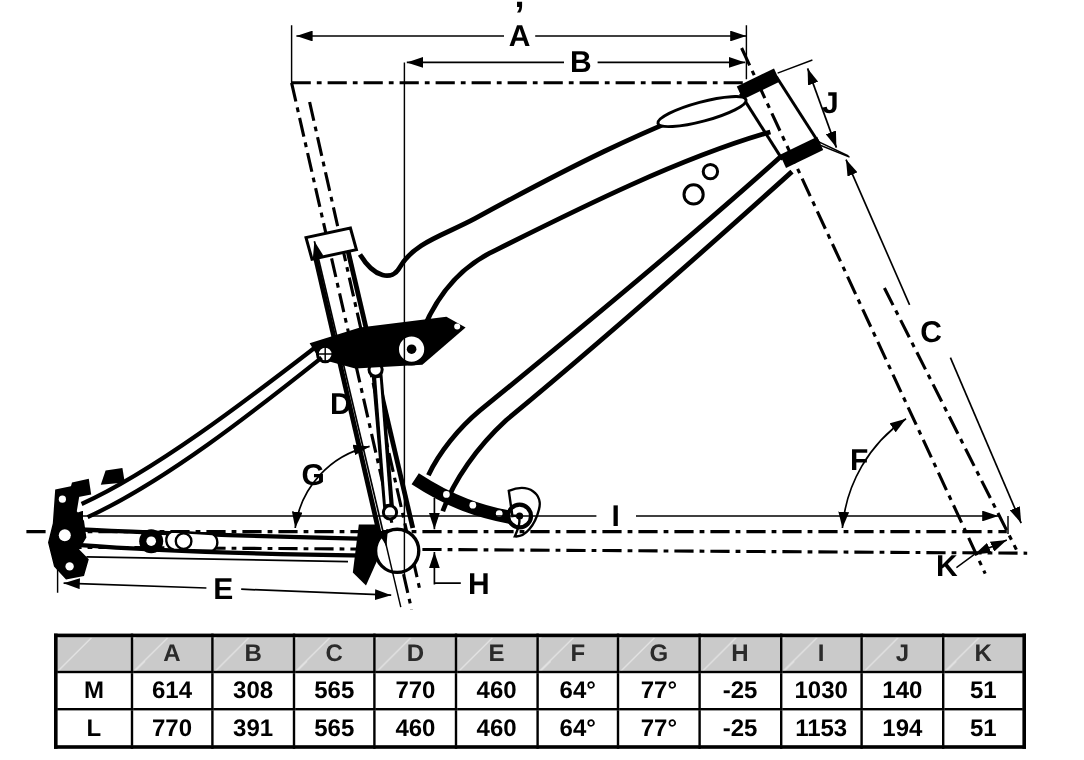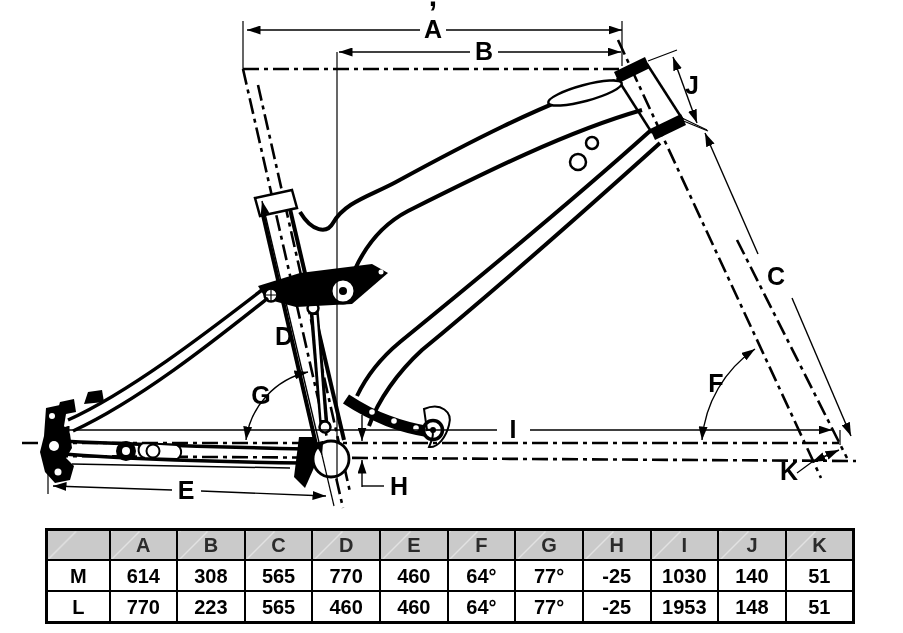--- a/index.html
+++ b/index.html
@@ -218,27 +218,27 @@
     <td>64°</td>
     <td>77°</td>
     <td>-25</td>
     <td>1030</td>
     <td>140</td>
     <td>51</td>
   </tr>
   <tr>
     <td>L</td>
     <td>770</td>
-    <td>223</td>
+    <td>391</td>
     <td>565</td>
     <td>460</td>
     <td>460</td>
     <td>64°</td>
     <td>77°</td>
     <td>-25</td>
-    <td>1953</td>
-    <td>148</td>
+    <td>1153</td>
+    <td>194</td>
     <td>51</td>
   </tr>
 </tbody>
     </table>
 
 </div>
 
 </body></html>

